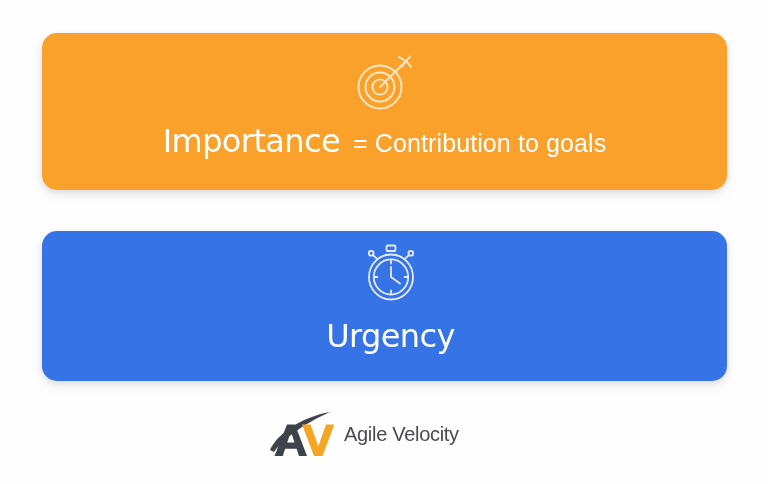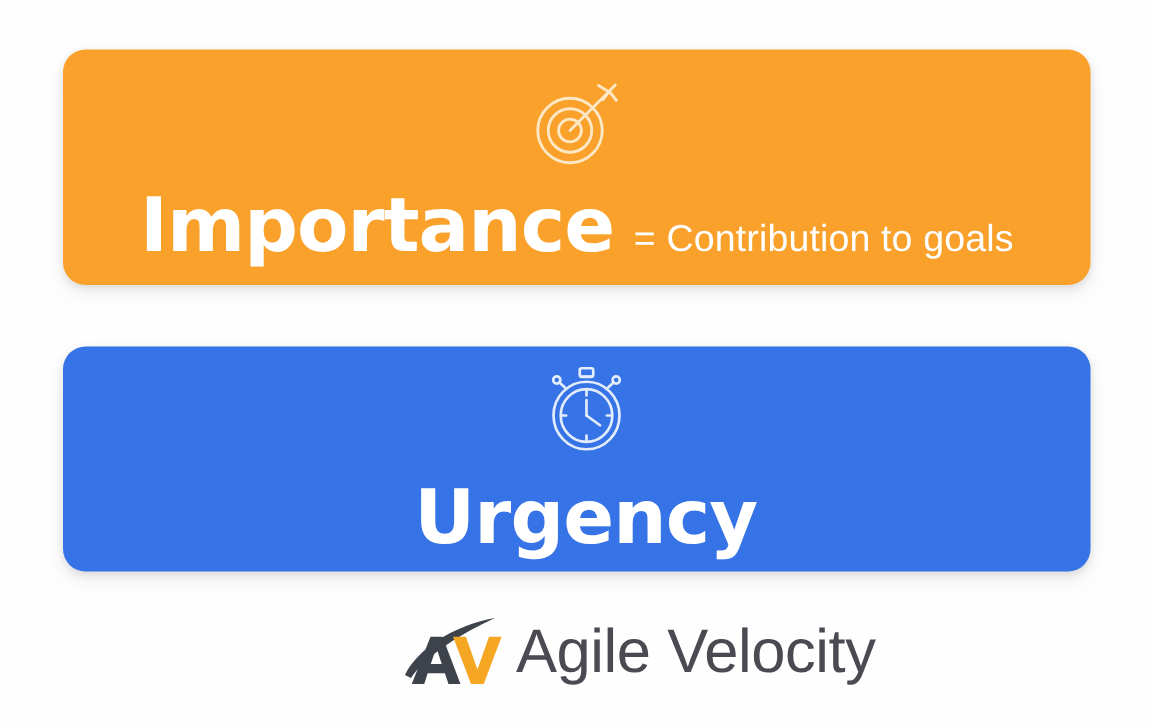--- a/index.html
+++ b/index.html
@@ -71,22 +71,22 @@
   }
   #card-importance .card-text-row {
     margin-top: 13px;
   }
   #card-urgency .card-text-row {
     margin-top: 16px;
   }
 
   .term {
     font-family: "DejaVu Sans", sans-serif;
-    font-weight: 700;
-    font-size: 50px;
+    font-weight: 400;
+    font-size: 32px;
     letter-spacing: -0.6px;
     color: #ffffff;
     line-height: 1;
   }
 
   .definition {
     font-family: "Liberation Sans", sans-serif;
     font-weight: 400;
     font-size: 25px;
     color: #ffffff;
@@ -106,21 +106,21 @@
     align-items: center;
   }
   #logo-mark {
     width: 74px;
     height: 46px;
     display: block;
     flex: 0 0 auto;
   }
   #logo-wordmark {
     font-family: "Liberation Sans", sans-serif;
-    font-size: 41px;
+    font-size: 20px;
     font-weight: 400;
     color: #4a4a52;
     letter-spacing: -0.3px;
     line-height: 1;
     margin-left: 2px;
     white-space: nowrap;
   }
 </style>
 </head>
 <body>

